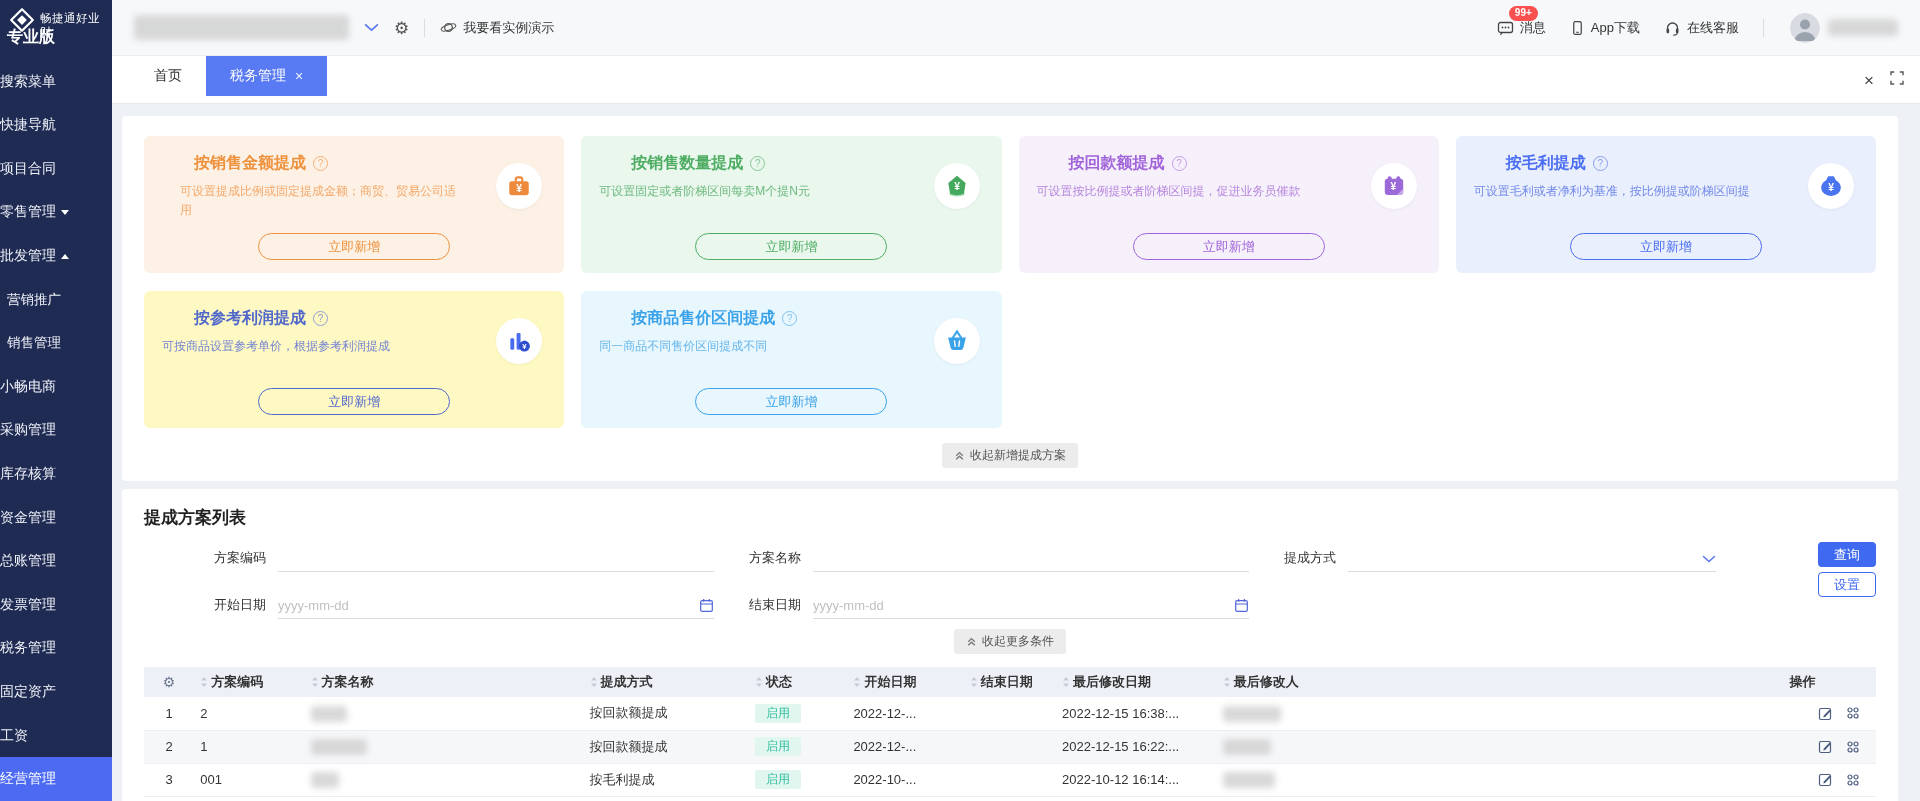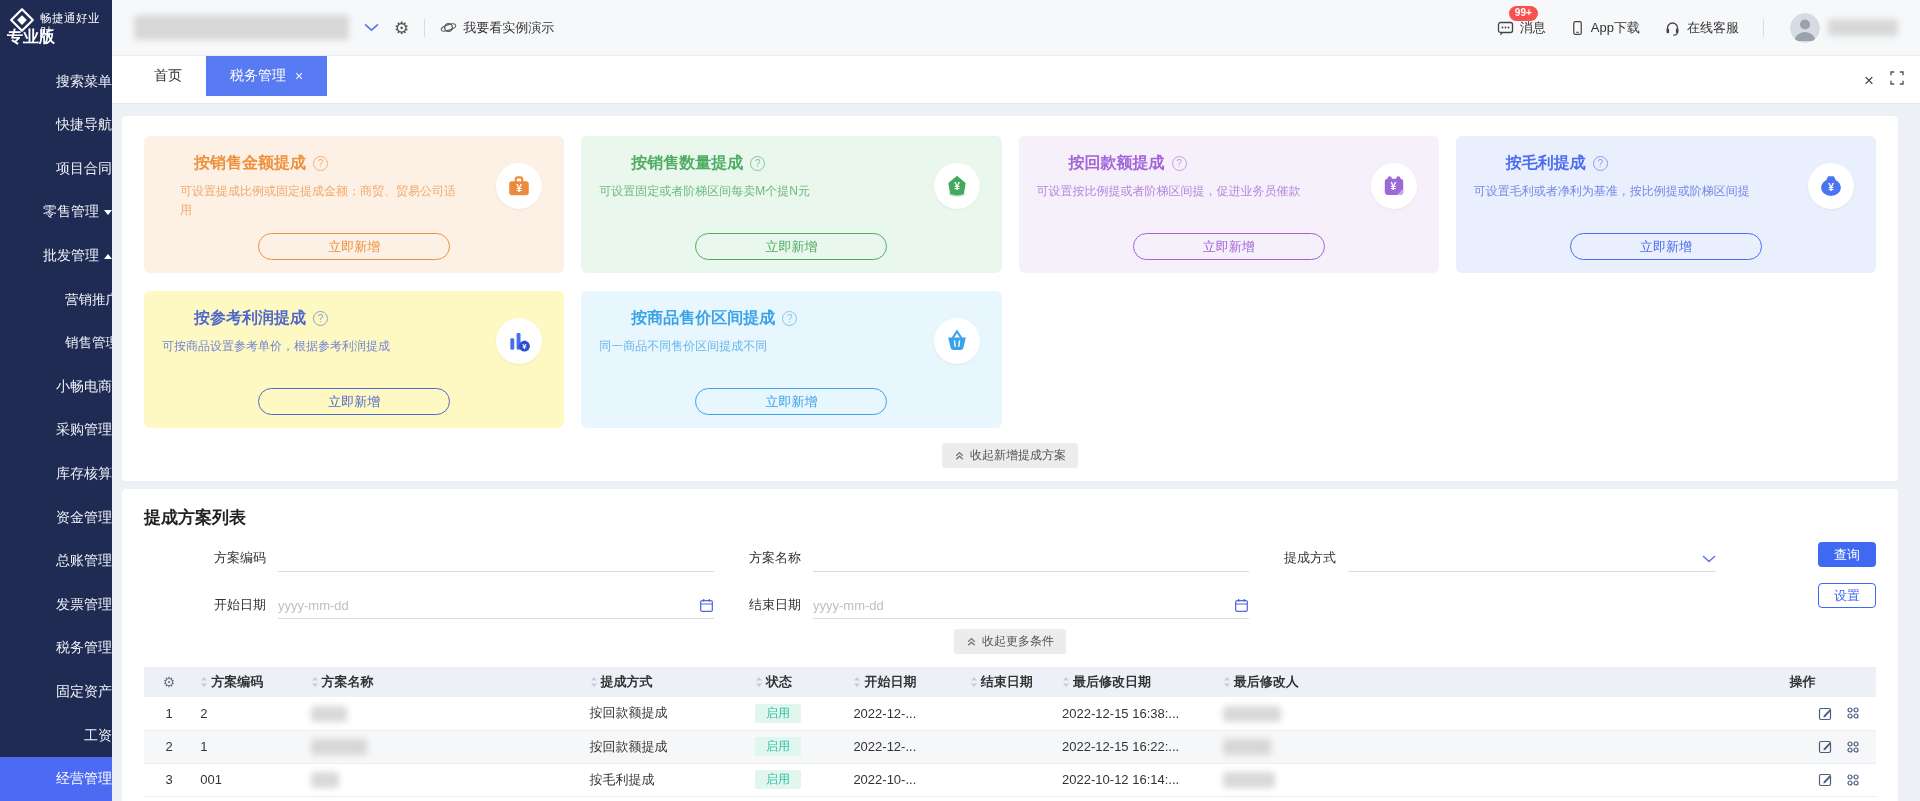--- a/index.html
+++ b/index.html
@@ -7,21 +7,21 @@
   body { font-family:"Liberation Sans","DejaVu Sans",sans-serif; background:#edf0f5; color:#333; }
   .app { display:flex; width:1920px; height:801px; }
 
   
   .sidebar { width:112px; background:#1f2b52; flex-shrink:0; display:flex; flex-direction:column; }
   .side-logo { height:56px; position:relative; padding:7px 6px; }
   .logo-mark { position:absolute; left:9px; top:7px; }
   .brand-text { position:absolute; left:40px; top:11px; width:66px; font-size:11.5px; color:#fff; line-height:1.25; letter-spacing:.5px; filter:blur(.4px); }
   .edition { position:absolute; left:7px; bottom:3px; font-size:16px; font-weight:bold; color:#fff; }
   .side-nav { flex:1; display:flex; flex-direction:column; padding-top:9px; }
-  .nav-item { height:43.6px; display:flex; align-items:center; justify-content:flex-end; gap:5px; font-size:14px; color:#eef1f8; cursor:pointer; flex-shrink:0;font-family:Liberation Serif, serif; }
+  .nav-item { height:43.6px; display:flex; align-items:center; justify-content:flex-start; gap:5px; font-size:14px; color:#eef1f8; cursor:pointer; flex-shrink:0;font-family:Liberation Serif, serif; }
   .nav-item.sub span.lbl { transform:translateX(7px); font-size:13.5px; }
   .nav-item.active { background:#4c6af2; color:#fff; }
   .tri { width:0; height:0; border-left:4px solid transparent; border-right:4px solid transparent; }
   .tri.down { border-top:5px solid #fff; }
   .tri.up { border-bottom:5px solid #fff; }
 
   
   .main { flex:1; display:flex; flex-direction:column; min-width:0; }
 
   
@@ -74,21 +74,21 @@
   .list-panel { padding:17px 22px 0; height:318px; }
   .list-title { font-size:17px; font-weight:bold; color:#222; }
   .filters { position:relative; margin-top:17px; padding-right:160px; padding-left:70px; }
   .f-row { display:flex; margin-bottom:21px; }
   .f-cell { display:flex; align-items:flex-end; width:500px; margin-right:35px; }
   .f-cell.grow { flex:1; margin-right:0; }
   .f-label { font-size:13px; color:#333; margin-right:12px; padding-bottom:5px; white-space:nowrap; }
   .u-box { flex:1; display:flex; align-items:center; border-bottom:1px solid #dcdcdc; height:26px; gap:6px; }
   .u-box input { border:none; outline:none; flex:1; font-size:13px; background:transparent; color:#333; font-family:inherit; height:22px; }
   .u-box input::placeholder { color:#c0c0c0; }
-  .f-buttons { position:absolute; right:0; top:-4px; display:flex; flex-direction:column; gap:16px; }
+  .f-buttons { position:absolute; right:0; top:-4px; display:flex; flex-direction:column; gap:5px; }
   .btn-query { width:58px; height:25px; background:#3f69f0; color:#fff; border:none; border-radius:4px; font-size:13px; cursor:pointer; }
   .btn-setting { width:58px; height:25px; background:#fff; color:#3f69f0; border:1px solid #3f69f0; border-radius:4px; font-size:13px; cursor:pointer; }
 
   
   .table-wrap { margin-top:13px; }
   table { width:100%; border-collapse:collapse; table-layout:fixed; font-size:13px; color:#333; }
   thead th { background:#edf0f6; height:30px; font-weight:bold; text-align:left; padding:0 6px; }
   thead th .th-inner { display:flex; align-items:center; gap:3px; }
   tbody td { height:33px; border-bottom:1px solid #eceef2; padding:0 6px; }
   tr.alt td { background:#f6f7f9; }

